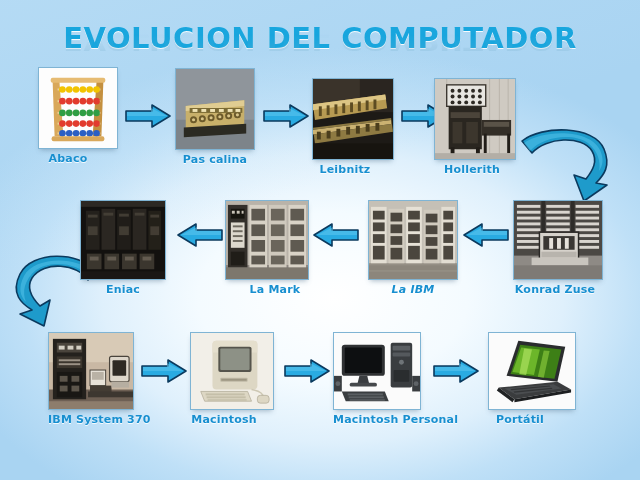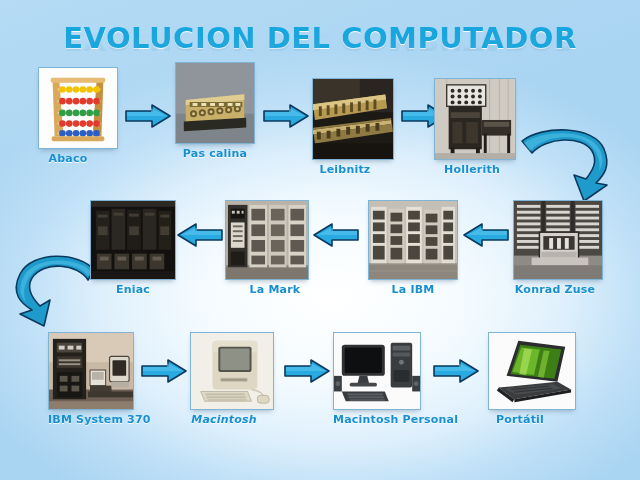--- a/index.html
+++ b/index.html
@@ -179,21 +179,21 @@
     <div class="caption">Abaco</div>
   </div>
 
   <div class="arrow" style="left:124px; top:103px;">
     <svg width="48" height="26" viewBox="0 0 48 26">
       <path d="M2 8 L28 8 L28 2 L46 13 L28 24 L28 18 L2 18 Z" fill="#29ABE2" stroke="#0B3A5E" stroke-width="1.6" stroke-linejoin="round"></path>
       <path d="M3 9 L27 9 L27 5 L43 13 L27 13 L3 13 Z" fill="#5EC6EE" opacity="0.55"></path>
     </svg>
   </div>
 
-  <div class="node" style="left:175px; top:62px; width:80px;">
+  <div class="node" style="left:175px; top:68px; width:80px;">
     <div class="thumb" style="width:80px; height:82px;">
       <svg viewBox="0 0 80 82" preserveAspectRatio="none">
         <rect width="80" height="82" fill="#8f959b"></rect>
         <rect y="52" width="80" height="30" fill="#7d848a"></rect>
 
         <path d="M10 38 L70 32 L70 58 L10 62 Z" fill="#c8b06a"></path>
         <path d="M10 38 L70 32 L70 38 L10 43 Z" fill="#e0cd92"></path>
 
         <g fill="#6c5a2a">
           <circle cx="18" cy="52" r="3.6"></circle>
@@ -329,21 +329,21 @@
     <div class="caption">Hollerith</div>
   </div>
 
   <div class="arrow" style="left:512px; top:123px;">
     <svg width="110" height="80" viewBox="0 0 110 80">
       <path d="M10 18 C30 2, 82 2, 92 26 C99 43, 92 52, 84 60 L95 62 L72 78 L62 52 L74 56 C81 47, 86 38, 80 28 C70 12, 34 14, 20 30 Z" fill="#1E9BCB" stroke="#0B3A5E" stroke-width="1.6" stroke-linejoin="round"></path>
       <path d="M12 20 C32 6, 78 6, 88 27 C92 36, 91 42, 87 48 C89 39, 86 28, 76 20 C60 9, 30 14, 18 28 Z" fill="#4FC0E8" opacity="0.6"></path>
     </svg>
   </div>
 
-  <div class="node" style="left:90px; top:200px; width:86px;">
+  <div class="node" style="left:80px; top:200px; width:86px;">
     <div class="thumb" style="width:86px; height:80px;">
       <svg viewBox="0 0 86 80" preserveAspectRatio="none">
         <rect width="86" height="80" fill="#13110f"></rect>
         <rect x="0" y="0" width="86" height="6" fill="#2c2823"></rect>
 
         <g>
           <rect x="5" y="10" width="14" height="40" fill="#24211c"></rect>
           <rect x="21" y="8" width="14" height="42" fill="#2b2722"></rect>
           <rect x="37" y="9" width="14" height="41" fill="#201d19"></rect>
           <rect x="53" y="8" width="14" height="42" fill="#2a2621"></rect>
@@ -437,21 +437,21 @@
     <div class="caption">La Mark</div>
   </div>
 
   <div class="arrow" style="left:312px; top:222px;">
     <svg width="48" height="26" viewBox="0 0 48 26">
       <path d="M46 8 L20 8 L20 2 L2 13 L20 24 L20 18 L46 18 Z" fill="#29ABE2" stroke="#0B3A5E" stroke-width="1.6" stroke-linejoin="round"></path>
       <path d="M45 9 L21 9 L21 5 L5 13 L21 13 L45 13 Z" fill="#5EC6EE" opacity="0.55"></path>
     </svg>
   </div>
 
-  <div class="node" style="left:368px; top:200px; width:90px;">
+  <div class="node" style="left:368px; top:200px; width:90px;font-style:italic;">
     <div class="thumb" style="width:90px; height:80px;">
       <svg viewBox="0 0 90 80" preserveAspectRatio="none">
         <rect width="90" height="80" fill="#c5c0b6"></rect>
         <rect x="0" y="64" width="90" height="16" fill="#8c867c"></rect>
 
         <g>
           <rect x="2" y="6" width="16" height="58" fill="#e3ded3"></rect>
           <rect x="20" y="8" width="16" height="56" fill="#d2ccc0"></rect>
           <rect x="38" y="6" width="16" height="58" fill="#e6e1d6"></rect>
           <rect x="56" y="9" width="16" height="55" fill="#d0cabe"></rect>
@@ -598,21 +598,21 @@
     <div class="caption">IBM System 370</div>
   </div>
 
   <div class="arrow" style="left:140px; top:358px;">
     <svg width="48" height="26" viewBox="0 0 48 26">
       <path d="M2 8 L28 8 L28 2 L46 13 L28 24 L28 18 L2 18 Z" fill="#29ABE2" stroke="#0B3A5E" stroke-width="1.6" stroke-linejoin="round"></path>
       <path d="M3 9 L27 9 L27 5 L43 13 L27 13 L3 13 Z" fill="#5EC6EE" opacity="0.55"></path>
     </svg>
   </div>
 
-  <div class="node" style="left:190px; top:332px; width:68px;font-style:italic;">
+  <div class="node" style="left:190px; top:332px; width:68px;">
     <div class="thumb" style="width:84px; height:78px;">
       <svg viewBox="0 0 84 78" preserveAspectRatio="none">
         <rect width="84" height="78" fill="#f2efe8"></rect>
 
         <path d="M26 8 L64 8 Q68 8 68 12 L68 54 Q68 58 64 58 L26 58 Q22 58 22 54 L22 12 Q22 8 26 8 Z" fill="#ddd7c4"></path>
         <path d="M26 8 L64 8 Q68 8 68 12 L68 20 L22 20 L22 12 Q22 8 26 8 Z" fill="#e5dfcd"></path>
 
         <rect x="28" y="14" width="34" height="26" rx="2" fill="#55544c"></rect>
         <rect x="30" y="16" width="30" height="22" rx="1" fill="#8d9186"></rect>
 

